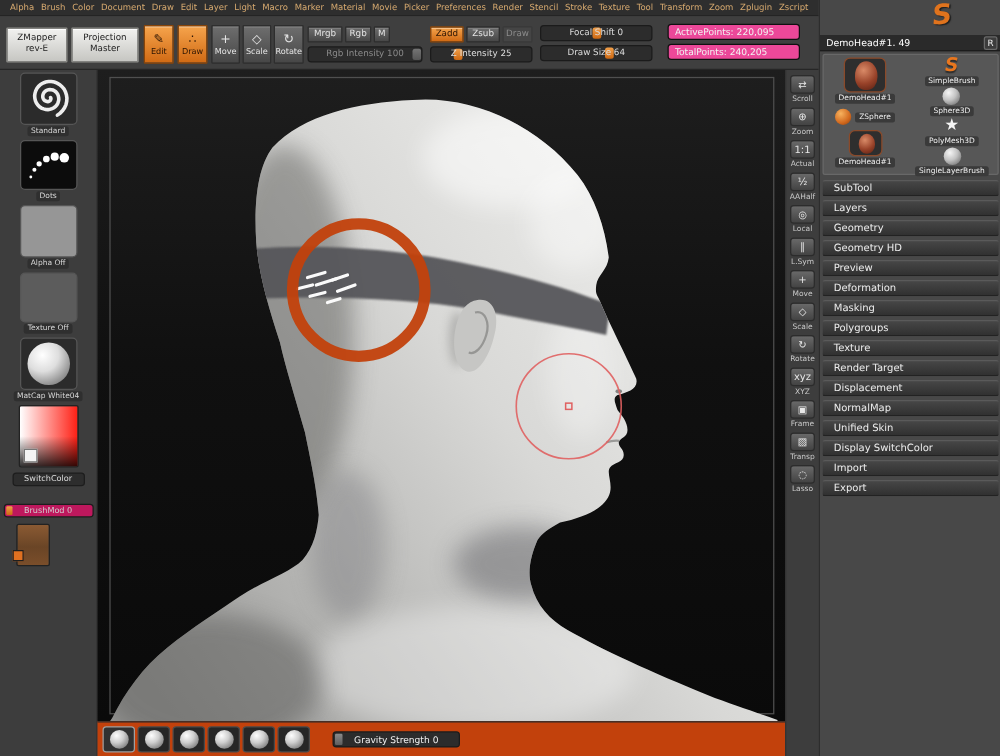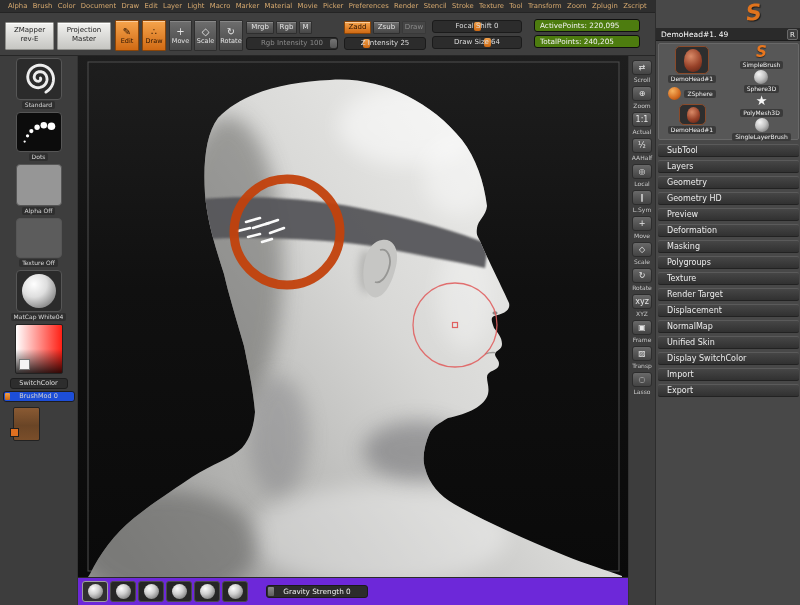--- a/index.html
+++ b/index.html
@@ -29,41 +29,41 @@
   .btn .glyph{font-size:10px;line-height:11px;}
   .mini{height:13px;font-size:7px;line-height:11px;}
   .mini.disabled{background:#454545;border:1px solid #393939;color:#8d8d8d;box-shadow:none;}
   .slider{position:absolute;background:#2c2c2c;border:1px solid #1b1b1b;border-radius:3px;
           color:#dedede;font-size:7px;text-align:center;overflow:hidden;}
   .slider .sl-text{position:relative;display:block;line-height:11px;z-index:2;}
   .slider .handle{position:absolute;top:1px;bottom:1px;width:7px;z-index:1;
           background:linear-gradient(#f2a04a,#cd6812);border-radius:2px;}
   .slider.disabled{color:#8a8a8a;}
   .slider.disabled .handle{background:linear-gradient(#747474,#565656);}
-  .readout{position:absolute;background:#4d7c0f;border:1px solid #101010;border-radius:3px;
+  .readout{position:absolute;background:#ec4899;border:1px solid #101010;border-radius:3px;
            color:#f2f2f2;font-size:7.3px;line-height:11px;padding-left:5px;text-align:left;}
 
   
   .sidebar{position:absolute;left:0;top:56px;width:78px;height:549px;background:#3d3d3d;
            border-right:1px solid #333;display:flex;flex-direction:column;align-items:center;padding-top:2px;}
   .side-thumb{width:46px;height:42px;background:#2b2b2b;border:1px solid #565656;border-radius:4px;
               margin-bottom:1px;display:flex;align-items:center;justify-content:center;overflow:hidden;}
   .side-thumb.dots{background:#0c0c0c;height:40px;}
   .side-thumb.alpha{background:#969696;}
   .side-thumb.texture{background:#5c5c5c;height:40px;}
   .side-label{font-size:6px;color:#d8d8d8;background:#2f2f2f;border-radius:2px;line-height:8px;
               padding:0 3px;margin-bottom:3px;white-space:nowrap;max-width:70px;overflow:hidden;}
   .matcap-sphere{width:34px;height:34px;border-radius:50%;
       background:radial-gradient(circle at 35% 30%,#ffffff,#dedede 40%,#969696 72%,#616161);}
   .picker{width:48px;height:50px;border:1px solid #222;border-radius:2px;position:relative;margin-bottom:4px;
       background:linear-gradient(to bottom,rgba(0,0,0,0) 50%,rgba(0,0,0,.8)),linear-gradient(to right,#ffffff,#ff2015);}
   .picker .swatch{position:absolute;left:3px;bottom:3px;width:11px;height:11px;background:#f4f4f4;border:1px solid #777;}
   .side-btn{width:58px;height:11px;background:#2d2d2d;border:1px solid #1d1d1d;border-radius:3px;
-            color:#dcdcdc;font-size:6.5px;line-height:9px;text-align:center;margin-bottom:2px;}
-  .side-slider{width:72px;height:11px;background:#1d4ed8;border:1px solid #1d1d1d;border-radius:3px;
+            color:#dcdcdc;font-size:6.5px;line-height:9px;text-align:center;margin-bottom:14px;}
+  .side-slider{width:72px;height:11px;background:#be185d;border:1px solid #1d1d1d;border-radius:3px;
             color:#cfcfcf;font-size:6.5px;line-height:9px;text-align:center;margin-bottom:5px;position:relative;}
   .side-slider .handle{position:absolute;left:1px;top:1px;bottom:1px;width:5px;
             background:linear-gradient(#f2a04a,#cd6812);border-radius:1px;}
   .wood{align-self:flex-start;margin-left:13px;width:27px;height:34px;border:1px solid #222;border-radius:2px;
         background:linear-gradient(180deg,#8a5a33,#6a4526 55%,#7a4e2a);position:relative;}
   .orange-chip{position:absolute;left:-4px;bottom:3px;width:9px;height:9px;background:#e07020;border:1px solid #1e1e1e;}
 
   
   .canvas{position:absolute;left:78px;top:56px;width:550px;height:521px;
           background:linear-gradient(#1e1e1e,#101010 45%,#0a0a0a);}
@@ -104,21 +104,21 @@
   .icon-sphere{width:14px;height:14px;border-radius:50%;
       background:radial-gradient(circle at 35% 30%,#f5f5f5,#c3c3c3 45%,#7e7e7e 82%);}
   .icon-s{color:#e8761e;font-size:15px;font-weight:bold;font-style:italic;line-height:15px;
       text-shadow:0 1px 1px rgba(0,0,0,.5);}
   .icon-star{color:#f5f5f5;font-size:13px;line-height:14px;}
   .sections{position:absolute;left:2px;top:144px;width:141px;}
   .palette-section{height:13px;line-height:12px;margin-bottom:3px;padding-left:9px;color:#ededed;font-size:8px;
       background:linear-gradient(#464646,#313131);border-radius:2px;border-top:1px solid #5a5a5a;border-bottom:1px solid #222;}
 
   
-  .bottombar{position:absolute;left:78px;top:577px;width:550px;height:28px;background:#6d28d9;
+  .bottombar{position:absolute;left:78px;top:577px;width:550px;height:28px;background:#c2410c;
              border-top:1px solid #2a2a2a;display:flex;align-items:center;padding-left:4px;}
   .bottom-thumb{width:26px;height:21px;background:#262626;border:1px solid #4a4a4a;border-radius:3px;
                 margin-right:2px;display:flex;align-items:center;justify-content:center;flex:none;}
   .bottom-thumb.selected{border-color:#9f9f9f;background:#313131;}
   .sphere-icon{width:15px;height:15px;border-radius:50%;
       background:radial-gradient(circle at 35% 30%,#fdfdfd,#cfcfcf 40%,#8a8a8a 75%,#5c5c5c);}
   .gravity{margin-left:16px;width:102px;height:13px;background:#2c2c2c;border:1px solid #1b1b1b;border-radius:3px;
            color:#efefef;font-size:7.3px;line-height:11px;text-align:center;position:relative;flex:none;}
   .gravity .handle{position:absolute;left:1px;top:1px;bottom:1px;width:6px;
            background:linear-gradient(#8a8a8a,#5e5e5e);border-radius:1px;}

